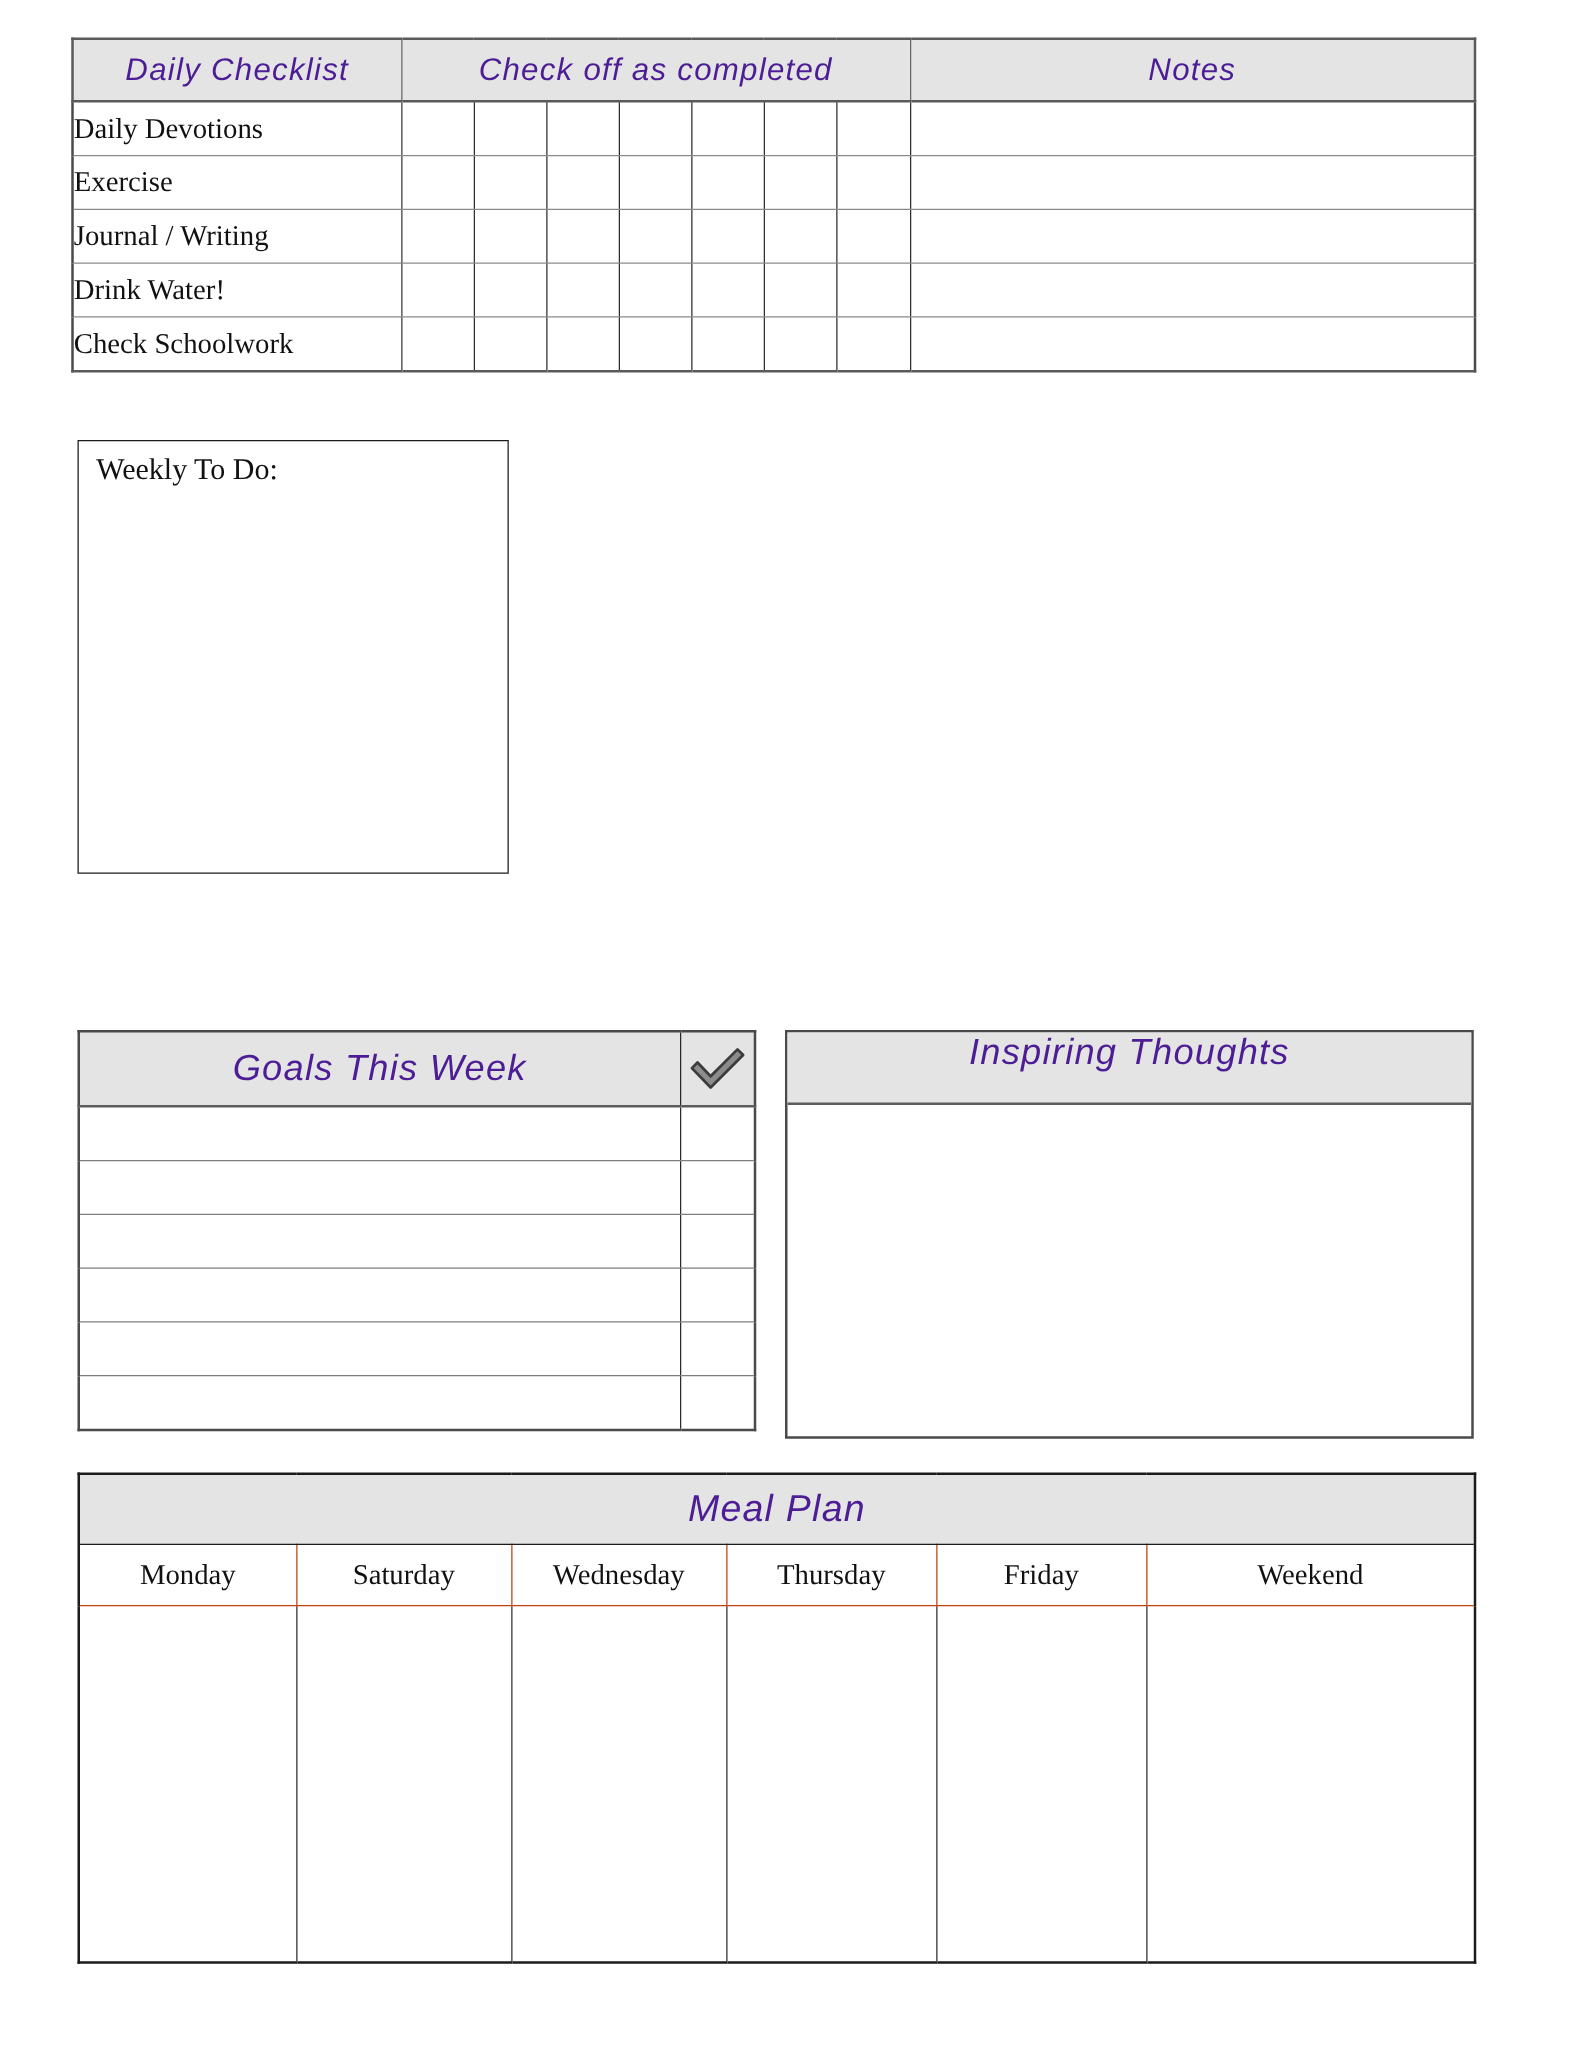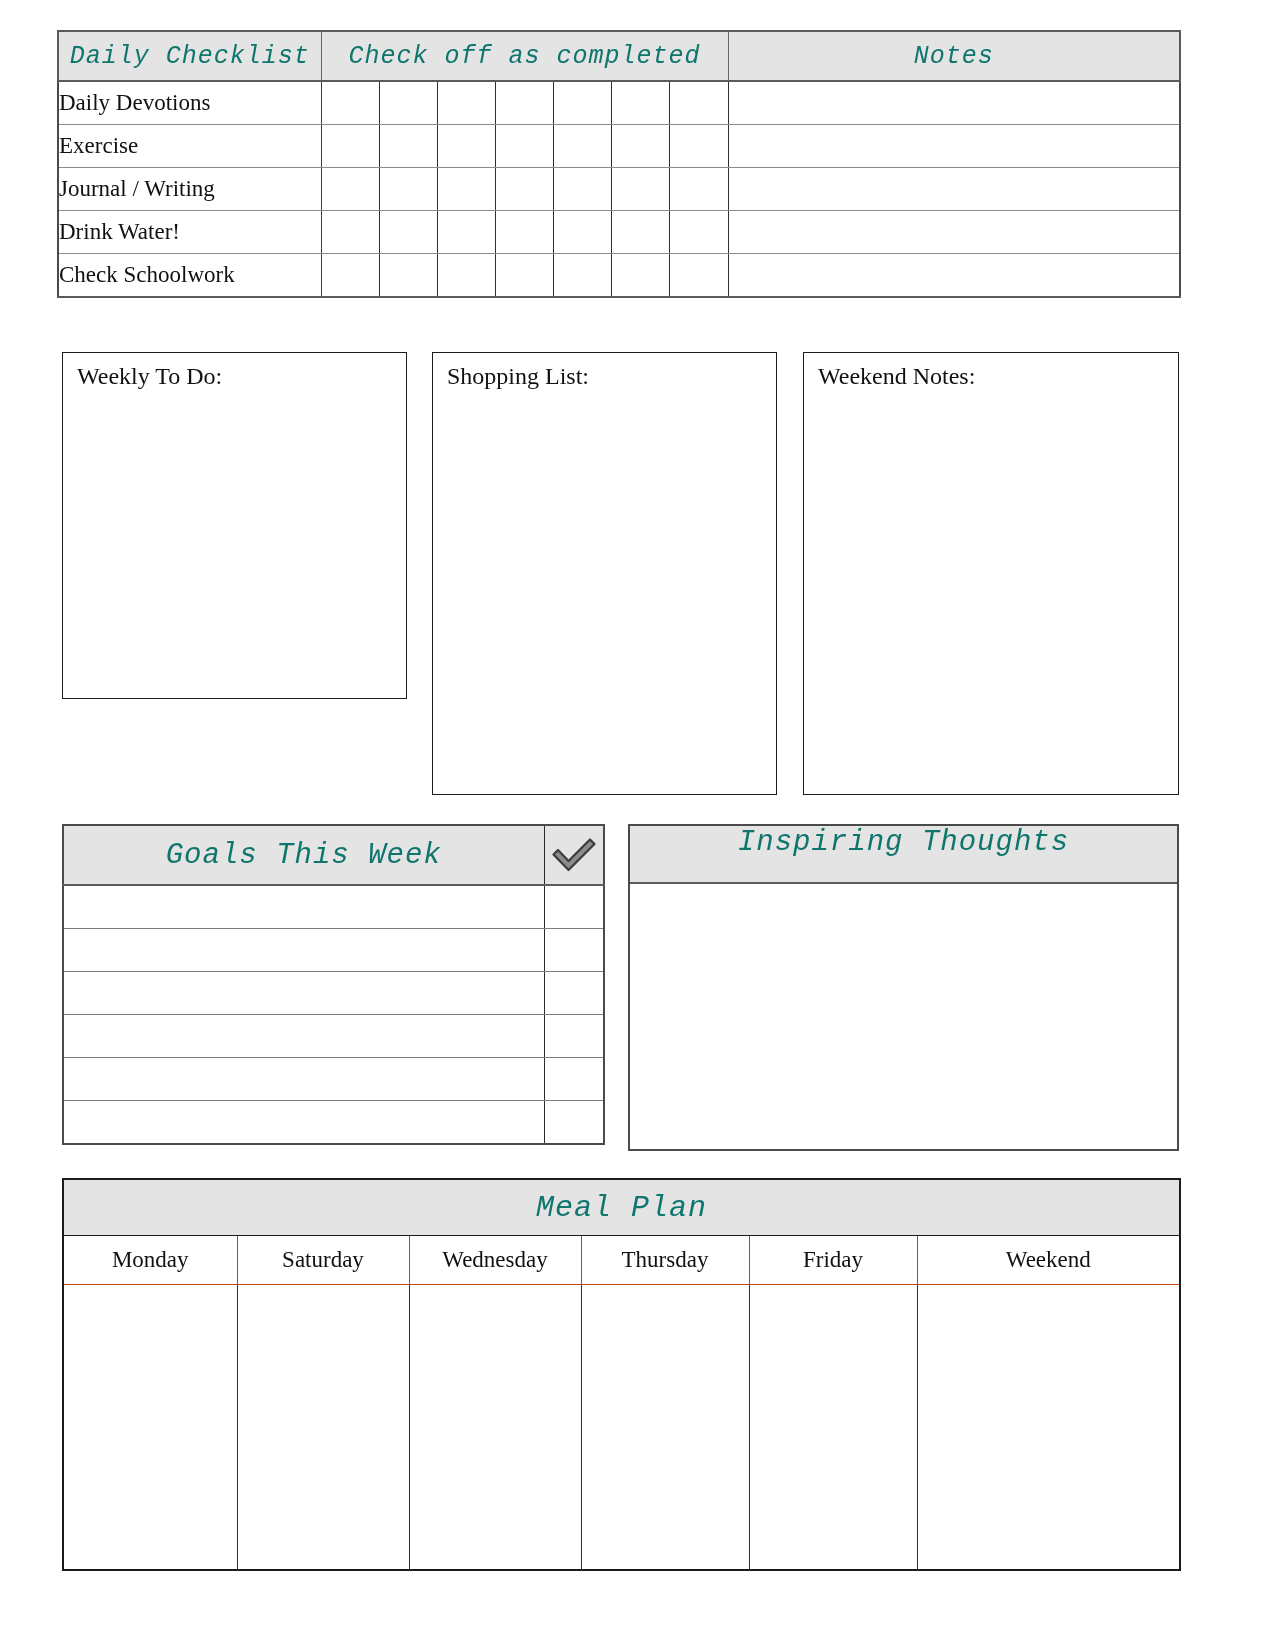--- a/index.html
+++ b/index.html
@@ -17,25 +17,25 @@
   }
   .page {
     position: absolute;
     left: 0; top: 0;
     width: 1275px;
     height: 1650px;
   }
 
   
   .script {
-    font-family: Liberation Mono, monospace;
+    font-family: Liberation Sans, sans-serif;
     font-style: italic;
     font-weight: 400;
     letter-spacing: 1px;
-    color: #0f766e;
+    color: #4c1d95;
   }
 
   
   .checklist {
     position: absolute;
     left: 57px;
     top: 30px;
     width: 1122px;
     border-collapse: collapse;
     table-layout: fixed;
@@ -288,27 +288,21 @@
         <td class="box-cell"></td>
         <td class="notes-cell"></td>
       </tr>
     </tbody>
   </table>
 
   <div class="panel" id="panel-todo">
     <div class="panel-title">Weekly To Do:</div>
   </div>
 
-  <div class="panel" id="panel-shopping">
-    <div class="panel-title">Shopping List:</div>
-  </div>
-
-  <div class="panel" id="panel-weekend">
-    <div class="panel-title">Weekend Notes:</div>
-  </div>
+
 
   <table class="goals">
     <colgroup>
       <col style="width:481px">
       <col style="width:60px">
     </colgroup>
     <thead>
       <tr>
         <th class="g-title">
           <span class="script">Goals This Week</span>

